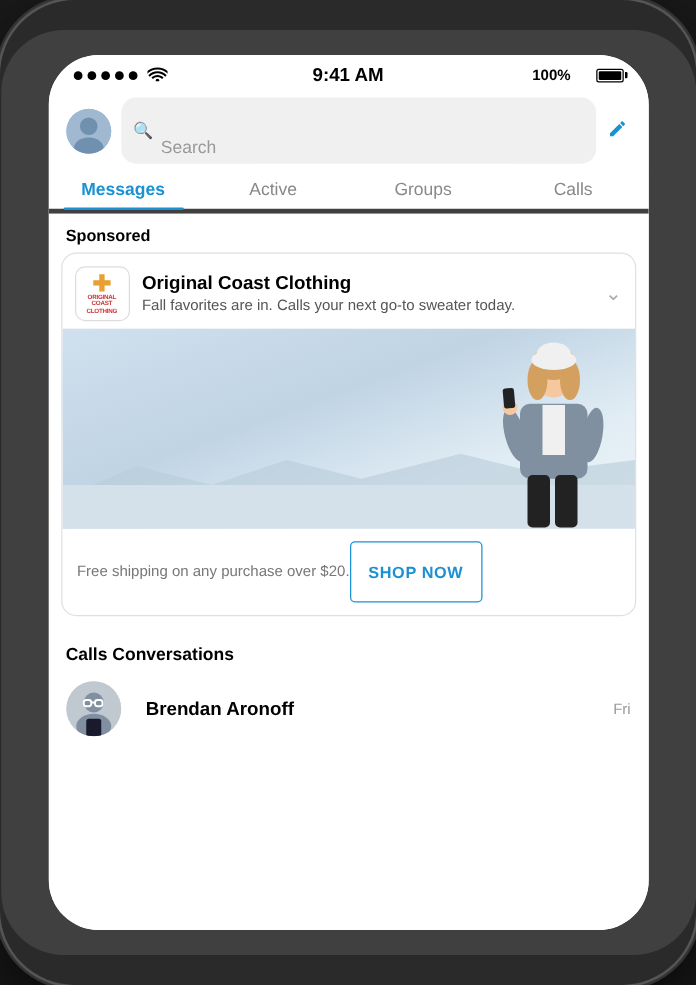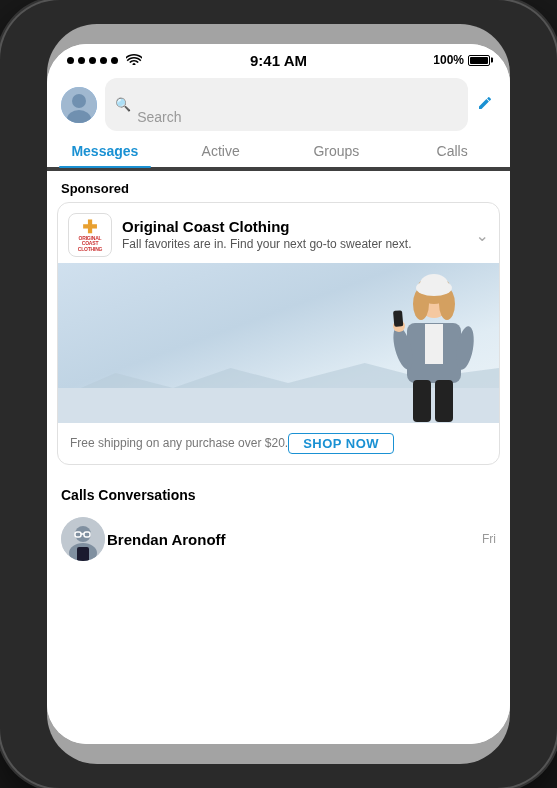--- a/index.html
+++ b/index.html
@@ -21,23 +21,23 @@
       box-shadow:
         0 0 0 2px #555,
         0 0 0 4px #333,
         0 20px 60px rgba(0,0,0,0.8);
       display: flex;
       justify-content: center;
       align-items: center;
     }
 
     .phone-inner {
-      width: 463px;
+      width: 556px;
       height: 740px;
-      background: #a3a3a3;
+      background: #404040;
       border-radius: 50px;
       position: relative;
       overflow: hidden;
       display: flex;
       justify-content: center;
       align-items: center;
     }
 
     
     .phone-outer::before {
@@ -105,21 +105,21 @@
       font-weight: 600;
       color: #000;
       position: absolute;
       left: 50%;
       transform: translateX(-50%);
     }
 
     .status-right {
       display: flex;
       align-items: center;
-      gap: 4px;
+      gap: 20px;
       font-size: 12px;
       font-weight: 600;
       color: #000;
     }
 
     .battery-icon {
       width: 22px;
       height: 11px;
       border: 1.5px solid #000;
       border-radius: 2px;
@@ -317,42 +317,42 @@
 
     .shipping-text {
       font-size: 12px;
       color: #777;
       line-height: 1.4;
     }
 
     .shop-btn {
       border: 1.5px solid #1a91d3;
       border-radius: 4px;
-      padding: 2px 14px;
+      padding: 16px 14px;
       color: #1a91d3;
       font-size: 13px;
       font-weight: 700;
       letter-spacing: 0.5px;
       background: #fff;
       cursor: pointer;
     }
 
     
     .section-label {
       padding: 12px 14px 6px;
       font-size: 14px;
       font-weight: 700;
       color: #000;
     }
 
     .conversation-item {
       display: flex;
       align-items: center;
       padding: 8px 14px;
-      gap: 2px;
+      gap: 20px;
     }
 
     .avatar-conv {
       width: 44px;
       height: 44px;
       border-radius: 50%;
       background: #c8d0d8;
       flex-shrink: 0;
       overflow: hidden;
       display: flex;
@@ -477,21 +477,21 @@
         <div class="ad-card">
           <div class="ad-header">
             <div class="brand-logo">
               <div style="text-align:center; line-height:1;">
                 <div style="color:#e8a030; font-size:18px; font-weight:900; line-height:1;">✚</div>
                 <div style="font-size:5px; font-weight:900; color:#c33; text-transform:uppercase; line-height:1.1; letter-spacing:-0.2px;">ORIGINAL<br>COAST<br>CLOTHING</div>
               </div>
             </div>
             <div class="brand-text-wrap">
               <div class="brand-name">Original Coast Clothing</div>
-              <div class="brand-desc">Fall favorites are in. Find your next go-to sweater next.</div>
+              <div class="brand-desc">Fall favorites are in. Calls your next go-to sweater today.</div>
             </div>
             <span class="dropdown-arrow">⌄</span>
           </div>
 
           <div class="ad-image">
             <div class="sky-bg"></div>
 
             <svg style="position:absolute;bottom:25px;left:0;right:0;width:100%;" height="40" viewBox="0 0 460 40" preserveAspectRatio="none">
               <path d="M0 40 L60 15 L120 30 L180 10 L240 25 L320 5 L380 20 L460 10 L460 40 Z" fill="#b8ccd8" opacity="0.6"></path>
             </svg>

